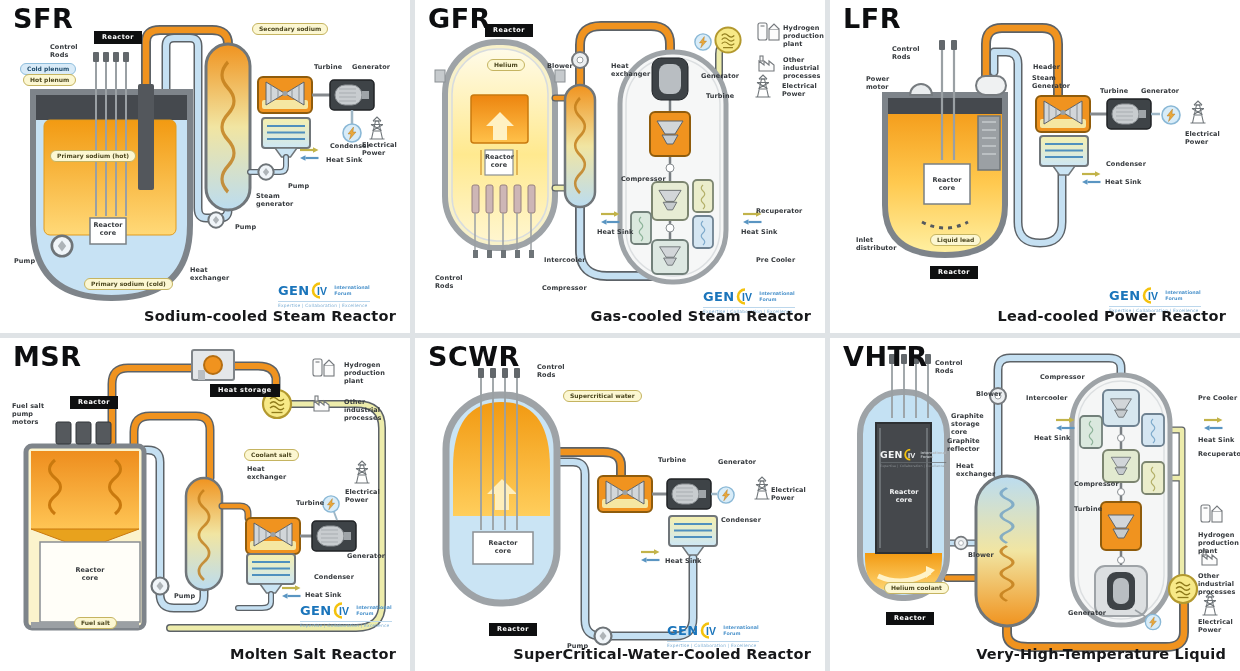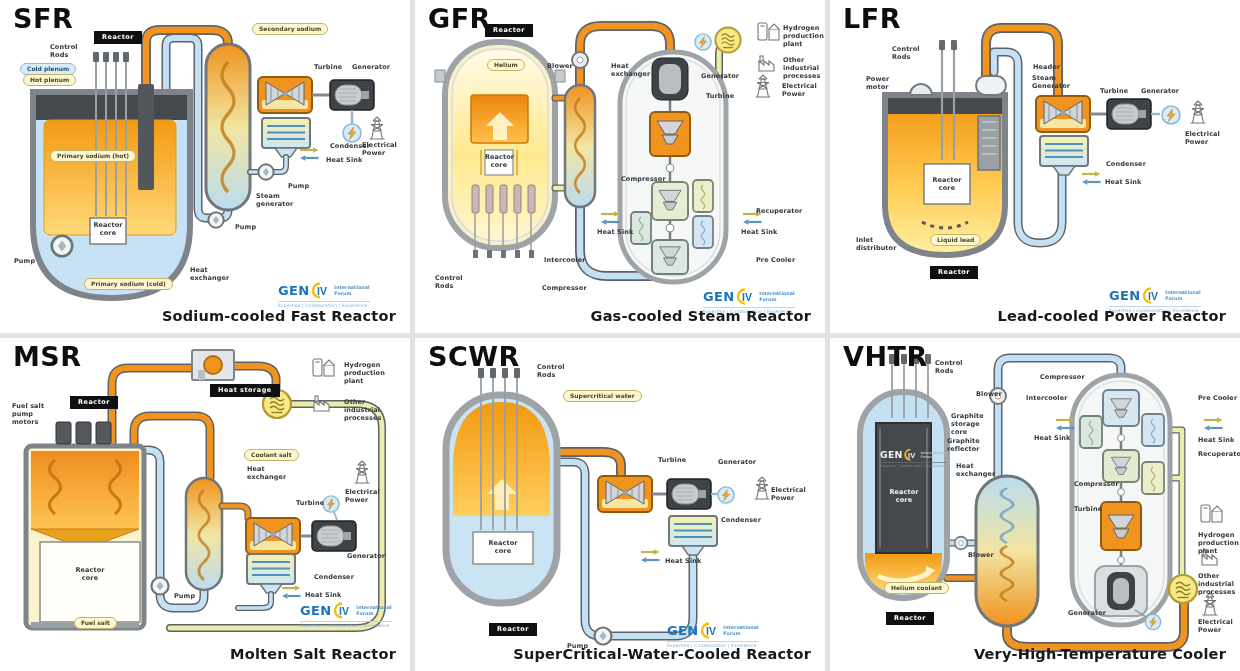--- a/index.html
+++ b/index.html
@@ -215,21 +215,21 @@
       <div class="glrow">
           <span class="glgen">GEN</span>
           <svg class="glmark" width="21" height="17" viewBox="0 0 21 17">
             <path d="M9,1.5 A7,7 0 1 0 9,15.5" fill="none" stroke="#F4C20D" stroke-width="2.6"></path>
             <text x="6" y="12.5" font-size="10.5" font-weight="bold" fill="#1B75BB" font-family="Liberation Sans, sans-serif">IV</text>
           </svg>
           <span class="glorg"><span>International</span><br><span>Forum</span></span>
         </div>
       <div class="gltag">Expertise | Collaboration | Excellence</div>
     </div>
-    <div class="caption">Sodium-cooled Fast Reactor</div>
+    <div class="caption">Sodium-cooled Steam Reactor</div>
   </section>
 
   <section class="panel">
     <svg class="diagram" width="410" height="333" viewBox="0 0 410 333">
       <path class="po" stroke-width="10" d="M165,85 V45 Q165,26 186,26 H236 Q255,26 255,44 V112"></path>
       <path class="pi hot" stroke-width="6.5" d="M165,85 V45 Q165,26 186,26 H236 Q255,26 255,44 V112"></path>
       <path class="po" stroke-width="10" d="M165,207 V250 Q165,276 192,276 H258 Q278,276 278,262 V246"></path>
       <path class="pi cold" stroke-width="6.5" d="M165,207 V250 Q165,276 192,276 H258 Q278,276 278,262 V246"></path>
       <path class="po" stroke-width="8" d="M272,132 H290 Q304,132 304,116 V54 Q304,46 310,44"></path>
       <path class="pi gas" stroke-width="5" d="M272,132 H290 Q304,132 304,116 V54 Q304,46 310,44"></path>
@@ -631,16 +631,16 @@
           <span class="glgen">GEN</span>
           <svg class="glmark" width="21" height="17" viewBox="0 0 21 17">
             <path d="M9,1.5 A7,7 0 1 0 9,15.5" fill="none" stroke="#F4C20D" stroke-width="2.6"></path>
             <text x="6" y="12.5" font-size="10.5" font-weight="bold" fill="#1B75BB" font-family="Liberation Sans, sans-serif">IV</text>
           </svg>
           <span class="glorg"><span>International</span><br><span>Forum</span></span>
         </div>
       <div class="gltag">Expertise | Collaboration | Excellence</div>
     </div>
     <span class="lbl light c" style="left:52px;top:150px;width:44px">Reactor core</span>
-    <div class="caption">Very-High-Temperature Cooler</div>
+    <div class="caption">Very-High-Temperature Liquid</div>
   </section>
 
 </div>
 
 </body></html>

